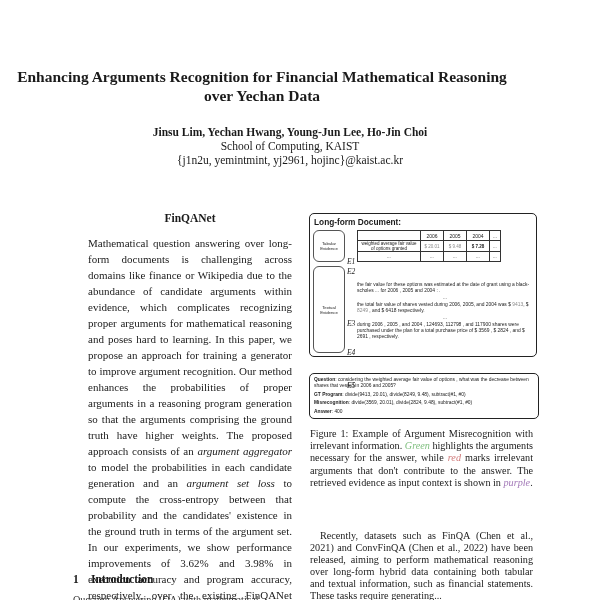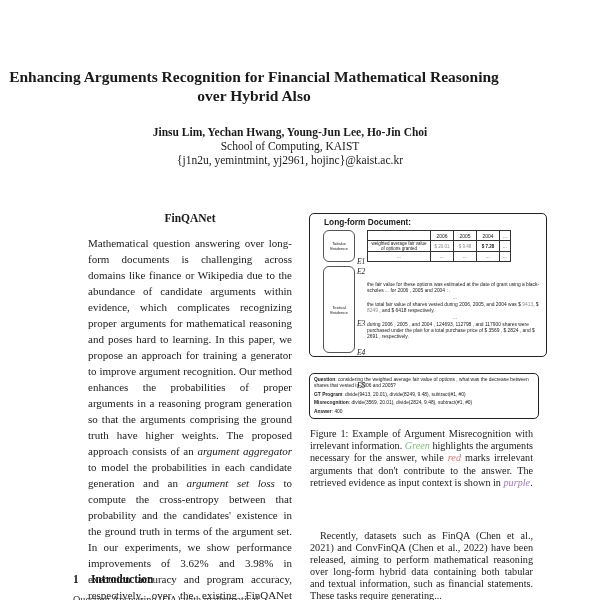--- a/index.html
+++ b/index.html
@@ -1,28 +1,28 @@
 <!DOCTYPE html>
 <html><head>
 <meta charset="utf-8">
 <style>
   html, body { margin: 0; padding: 0; background: #ffffff; }
   body { width: 600px; height: 600px; overflow: hidden; position: relative; font-family: "Liberation Serif", serif; color: #1a1a1a; }
-  .title { position: absolute; top: 67px; left: 0; width: 508px; text-align: center; font-weight: bold; font-size: 15.5px; line-height: 19px; }
+  .title { position: absolute; top: 67px; left: 0; width: 508px; text-align: center; font-weight: bold; font-size: 15.5px; line-height: 19px; padding-left: 8px; }
   .authors { position: absolute; top: 125px; left: 0; width: 580px; text-align: center; font-size: 11.5px; line-height: 14px; }
   .authors .names { font-weight: bold; }
   .col-left { position: absolute; left: 88px; top: 212px; width: 204px; }
   .abstract-h { text-align: center; font-weight: bold; font-size: 11.5px; margin-bottom: 11px; }
   .abstract { font-size: 11px; line-height: 16px; text-align: justify; hyphens: auto; }
   .abstract i { font-style: italic; }
   .intro-h { position: absolute; left: 73px; top: 573px; font-weight: bold; font-size: 11.5px; }
   .intro-h .num { display: inline-block; width: 18px; }
   .intro-cut { position: absolute; left: 73px; top: 594px; font-size: 10.2px; width: 220px; color: #333; }
 
-  .figure { position: absolute; left: 309px; top: 213px; width: 220px; border: 1.3px solid #222; border-radius: 5px; padding: 2px 3px 3px 13px; font-family: "Liberation Sans", sans-serif; }
+  .figure { position: absolute; left: 309px; top: 213px; width: 220px; border: 1.3px solid #222; border-radius: 5px; padding: 2px 3px 3px 3px; font-family: "Liberation Sans", sans-serif; }
   .fig-title { font-weight: bold; font-size: 8.3px; margin: 1px 0 3px 1px; }
   .ev-row { display: flex; align-items: center; }
   .ev-box { width: 30px; border: 1px solid #555; border-radius: 6px; font-size: 4.3px; display: flex; align-items: center; justify-content: center; text-align: center; line-height: 5px; }
   .tab-ev { height: 30px; }
   .txt-ev { height: 85px; margin-top: 4px; }
   .elabels { width: 12px; font-family: "Liberation Serif", serif; font-style: italic; font-size: 7.5px; position: relative; }
   .etable { border-collapse: collapse; font-size: 4.5px; margin-left: 0; }
   .etable td { border: 1px solid #333; text-align: center; padding: 0 2px; height: 9px; }
   .etable .hdr td { height: 9px; font-size: 5px; }
   .etable td.label { width: 58px; line-height: 5px; }
@@ -41,21 +41,21 @@
   .caption .green { color: #7fbf7f; font-style: italic; }
   .caption .red { color: #d07a7a; font-style: italic; }
   .caption .purple { color: #a37ab8; font-style: italic; }
   .body-right { position: absolute; left: 310px; top: 530px; width: 223px; font-size: 10.2px; line-height: 12.1px; text-align: justify; text-indent: 10px; }
 </style>
 </head>
 <body>
 
 <div class="title">
   <div>Enhancing Arguments Recognition for Financial Mathematical Reasoning</div>
-  <div>over Hybrid Also</div>
+  <div>over Yechan Data</div>
 </div>
 
 <div class="authors">
   <div class="names">Jinsu Lim, Yechan Hwang, Young-Jun Lee, Ho-Jin Choi</div>
   <div>School of Computing, KAIST</div>
   <div>{j1n2u, yemintmint, yj2961, hojinc}@kaist.ac.kr</div>
 </div>
 
 <div class="col-left">
   <div class="abstract-h">FinQANet</div>

